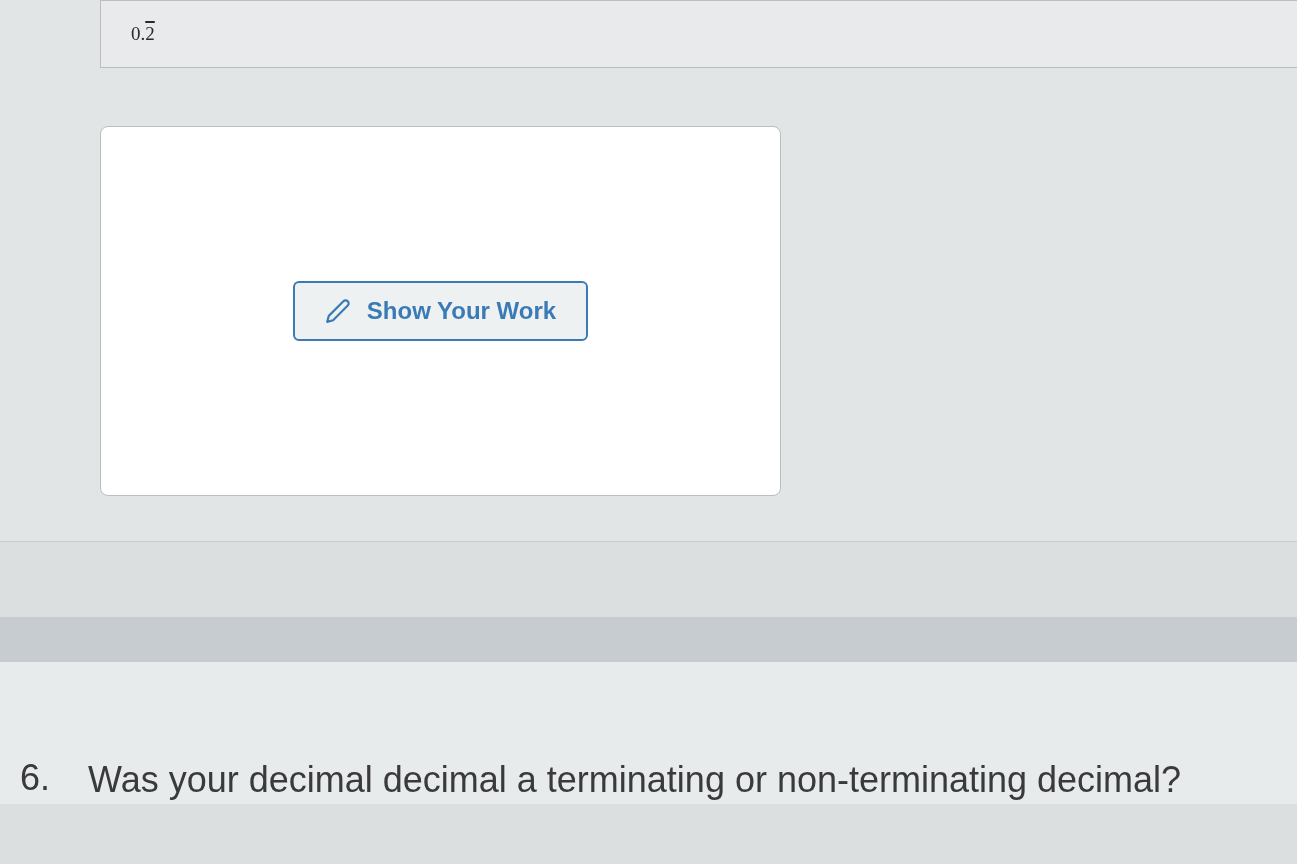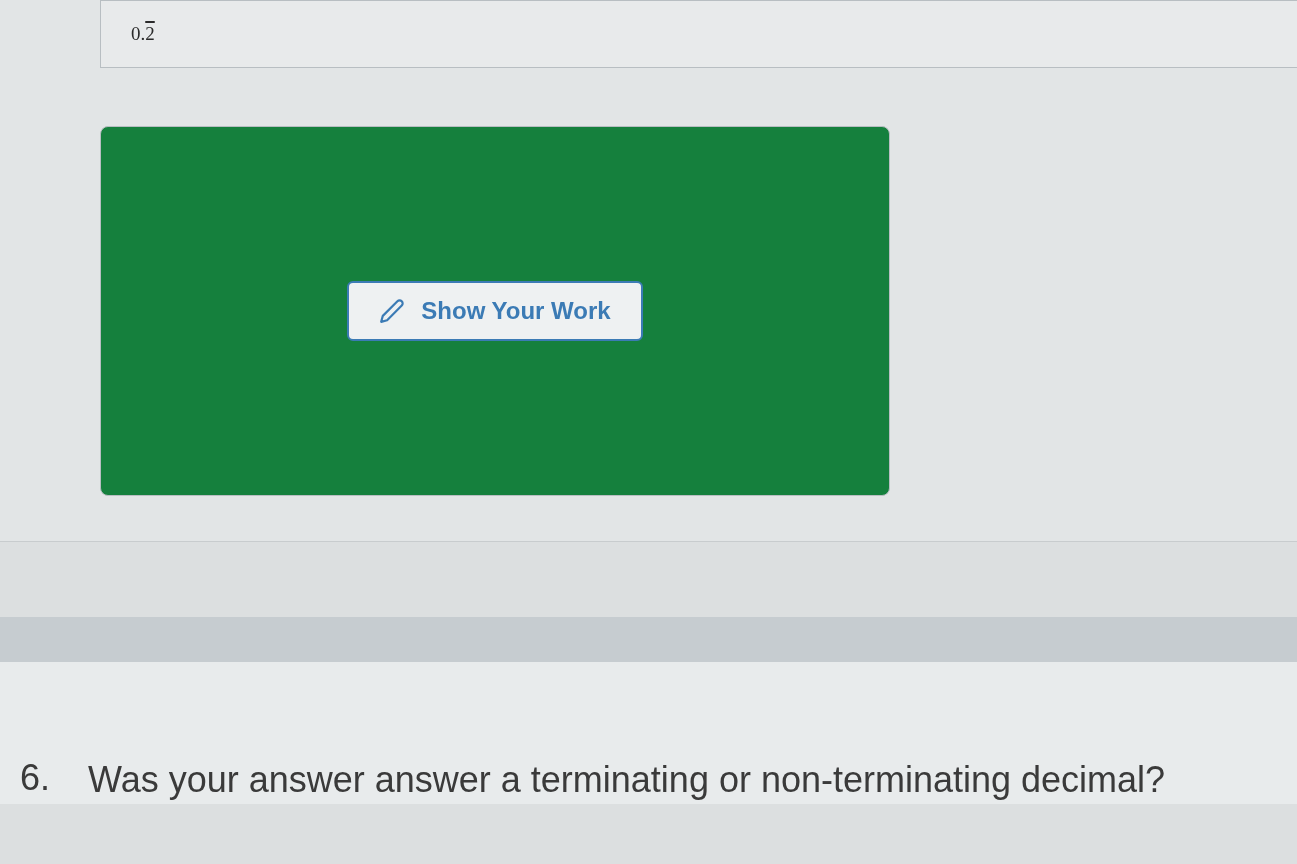--- a/index.html
+++ b/index.html
@@ -33,25 +33,25 @@
       font-size: 19px;
       color: #2a2a2a;
     }
     .repeating {
       text-decoration: overline;
       text-decoration-thickness: 1.5px;
     }
     .work-container {
       margin-left: 100px;
       margin-top: 58px;
-      width: 790px;
+      width: 681px;
       height: 370px;
       border: 1px solid #b8bec2;
       border-radius: 8px;
-      background: #15803d;
+      background: #ffffff;
       display: flex;
       align-items: center;
       justify-content: center;
     }
     .show-work-button {
       border: 2px solid #3b7bb5;
       background: #eef1f2;
       border-radius: 6px;
       padding: 14px 30px;
       display: flex;
@@ -109,14 +109,14 @@
       </span>
       <span>Show Your Work</span>
     </button>
   </div>
 </div>
 
 <div class="divider-band"></div>
 
 <div class="question-section">
   <span class="question-number">6.</span>
-  <span class="question-text">Was your answer answer a terminating or non-terminating decimal?</span>
+  <span class="question-text">Was your decimal decimal a terminating or non-terminating decimal?</span>
 </div>
 
 </body></html>

